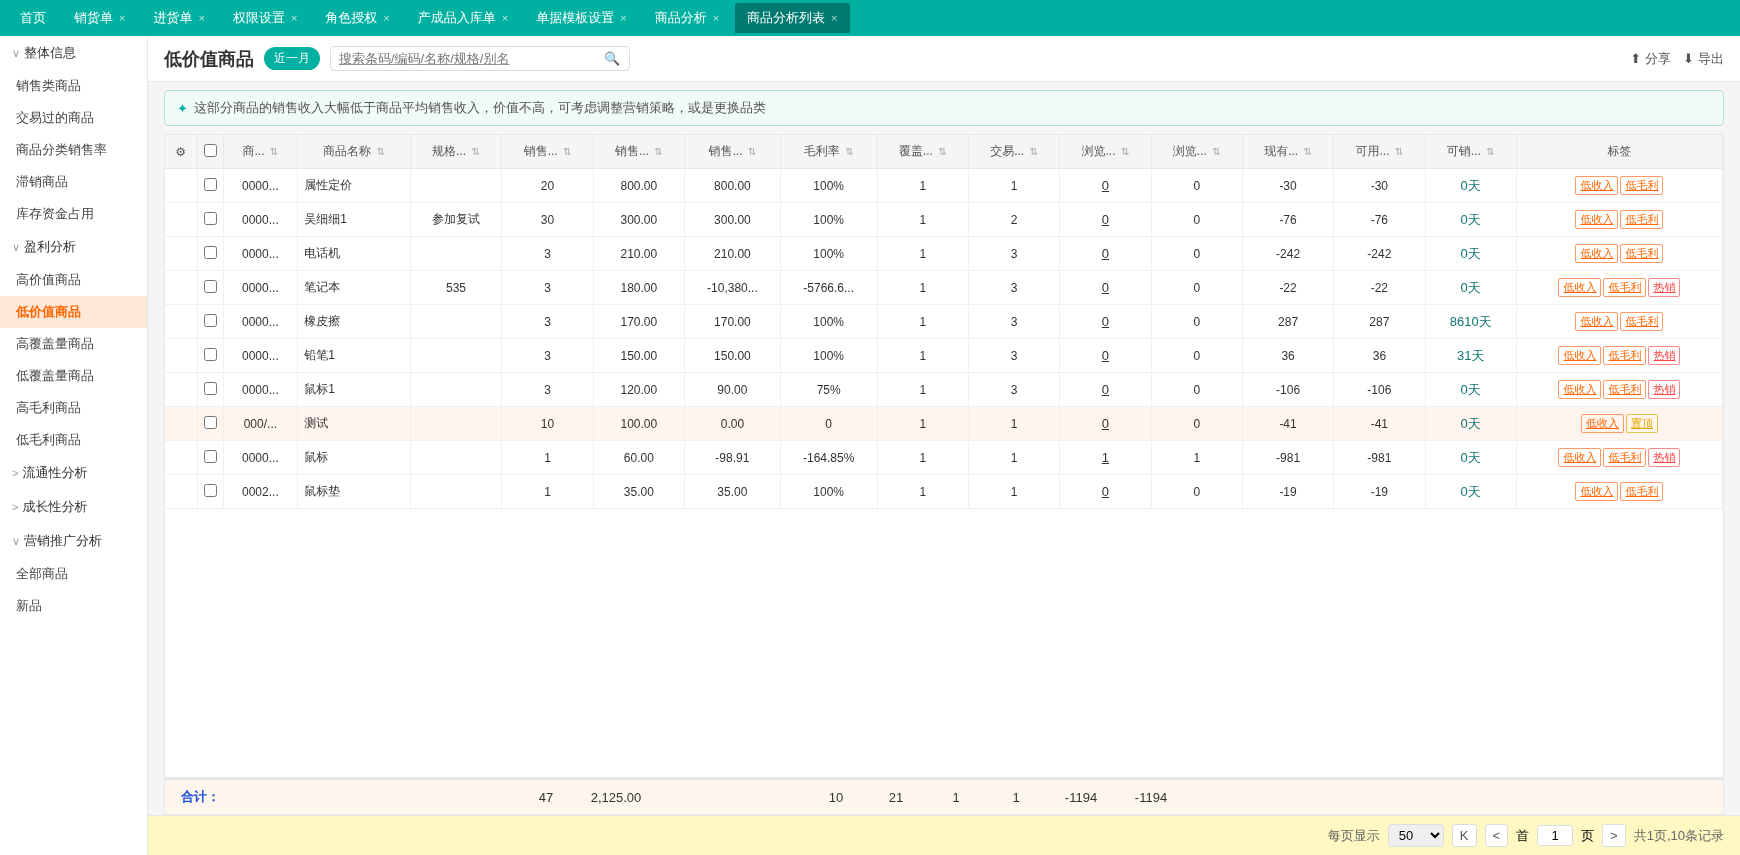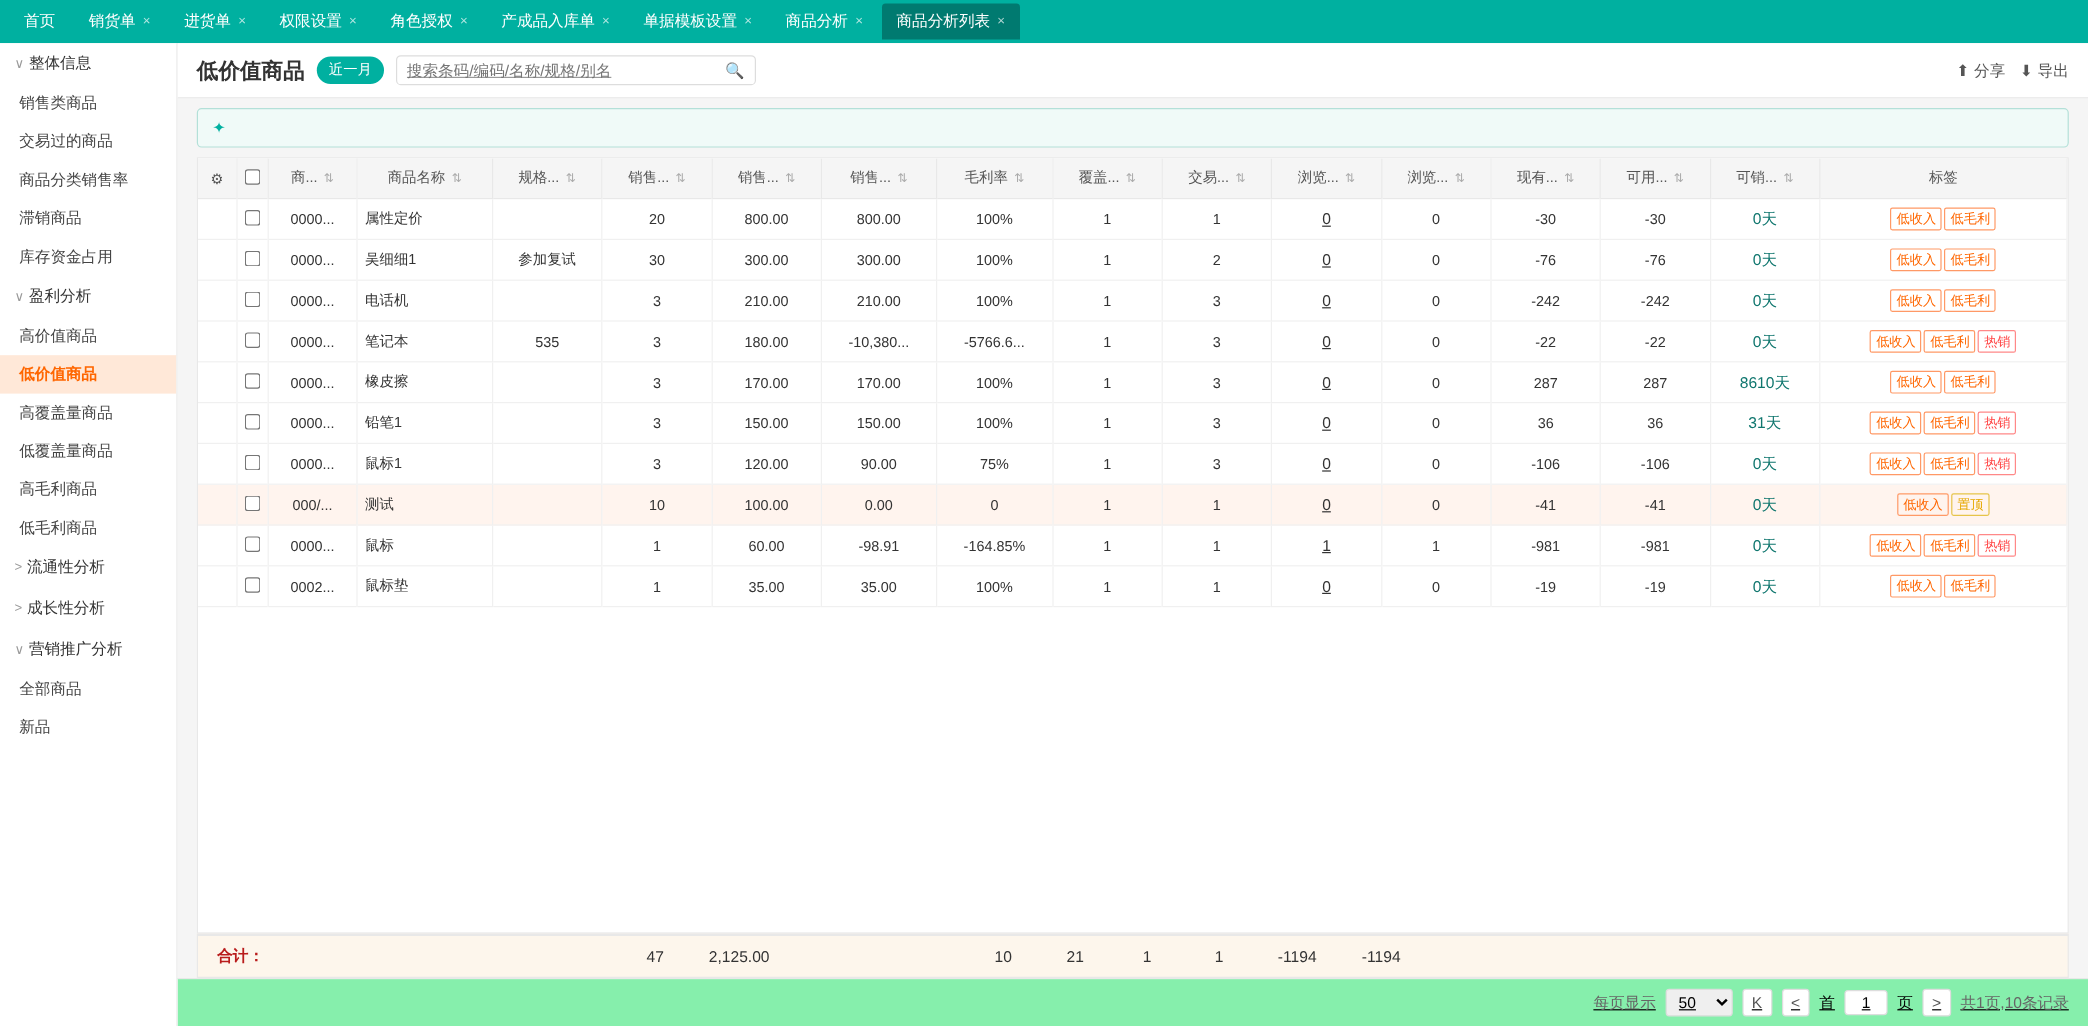--- a/index.html
+++ b/index.html
@@ -166,20 +166,21 @@
       font-size: 12px;
     }
     tbody td.text-left { text-align: left; }
 
     .tag {
       display: inline-block;
       padding: 1px 4px;
       border-radius: 2px;
       font-size: 11px;
       margin: 0 1px;
+      text-decoration: underline;
     }
     .tag-orange { color: #ff6600; border: 1px solid #ff9966; }
     .tag-red { color: #ff4444; border: 1px solid #ff8888; }
     .tag-yellow { color: #e6a800; border: 1px solid #e6c44a; }
     .days-orange { color: #0f766e; }
 
     .checkbox-col { width: 24px; }
 
     
     .table-footer {
@@ -187,43 +188,42 @@
       border-top: 2px solid #e8e8e8;
       padding: 8px 16px;
       display: flex;
       align-items: center;
       flex-shrink: 0;
       margin: 0 16px;
       border-left: 1px solid #e8e8e8;
       border-right: 1px solid #e8e8e8;
       border-bottom: 1px solid #e8e8e8;
     }
-    .footer-label { color: #b91c1c; font-weight: bold; margin-right: 16px; }
+    .footer-label { color: #1d4ed8; font-weight: bold; margin-right: 16px; }
     .footer-values {
       display: flex;
       gap: 0;
       flex: 1;
     }
     .footer-cell {
       text-align: center;
       color: #333;
       font-size: 13px;
     }
 
     
     .pagination-bar {
-      background: #86efac;
+      background: #fef9c3;
       border-top: 1px solid #e8e8e8;
       padding: 8px 16px;
       display: flex;
       align-items: center;
       justify-content: flex-end;
       gap: 8px;
       flex-shrink: 0;
-      text-decoration: underline;
     }
     .page-size-label { color: #666; }
     .page-size-select {
       border: 1px solid #ddd;
       border-radius: 3px;
       padding: 2px 6px;
       font-size: 13px;
     }
     .page-btn {
       border: 1px solid #ddd;
@@ -379,20 +379,21 @@
         </div>
         <div class="action-btn">
           <span>⬇</span>
           <span>导出</span>
         </div>
       </div>
     </div>
 
     <div class="notice-bar">
       <span class="notice-icon">✦</span>
+      <span>这部分商品的销售收入大幅低于商品平均销售收入，价值不高，可考虑调整营销策略，或是更换品类</span>
     </div>
 
     <div class="table-container">
       <table>
         <thead>
           <tr>
             <th class="col-settings">⚙</th>
             <th class="checkbox-col"><input type="checkbox" style=""></th>
             <th>商... <span class="sort-icon">⇅</span></th>
             <th>商品名称 <span class="sort-icon">⇅</span></th>

